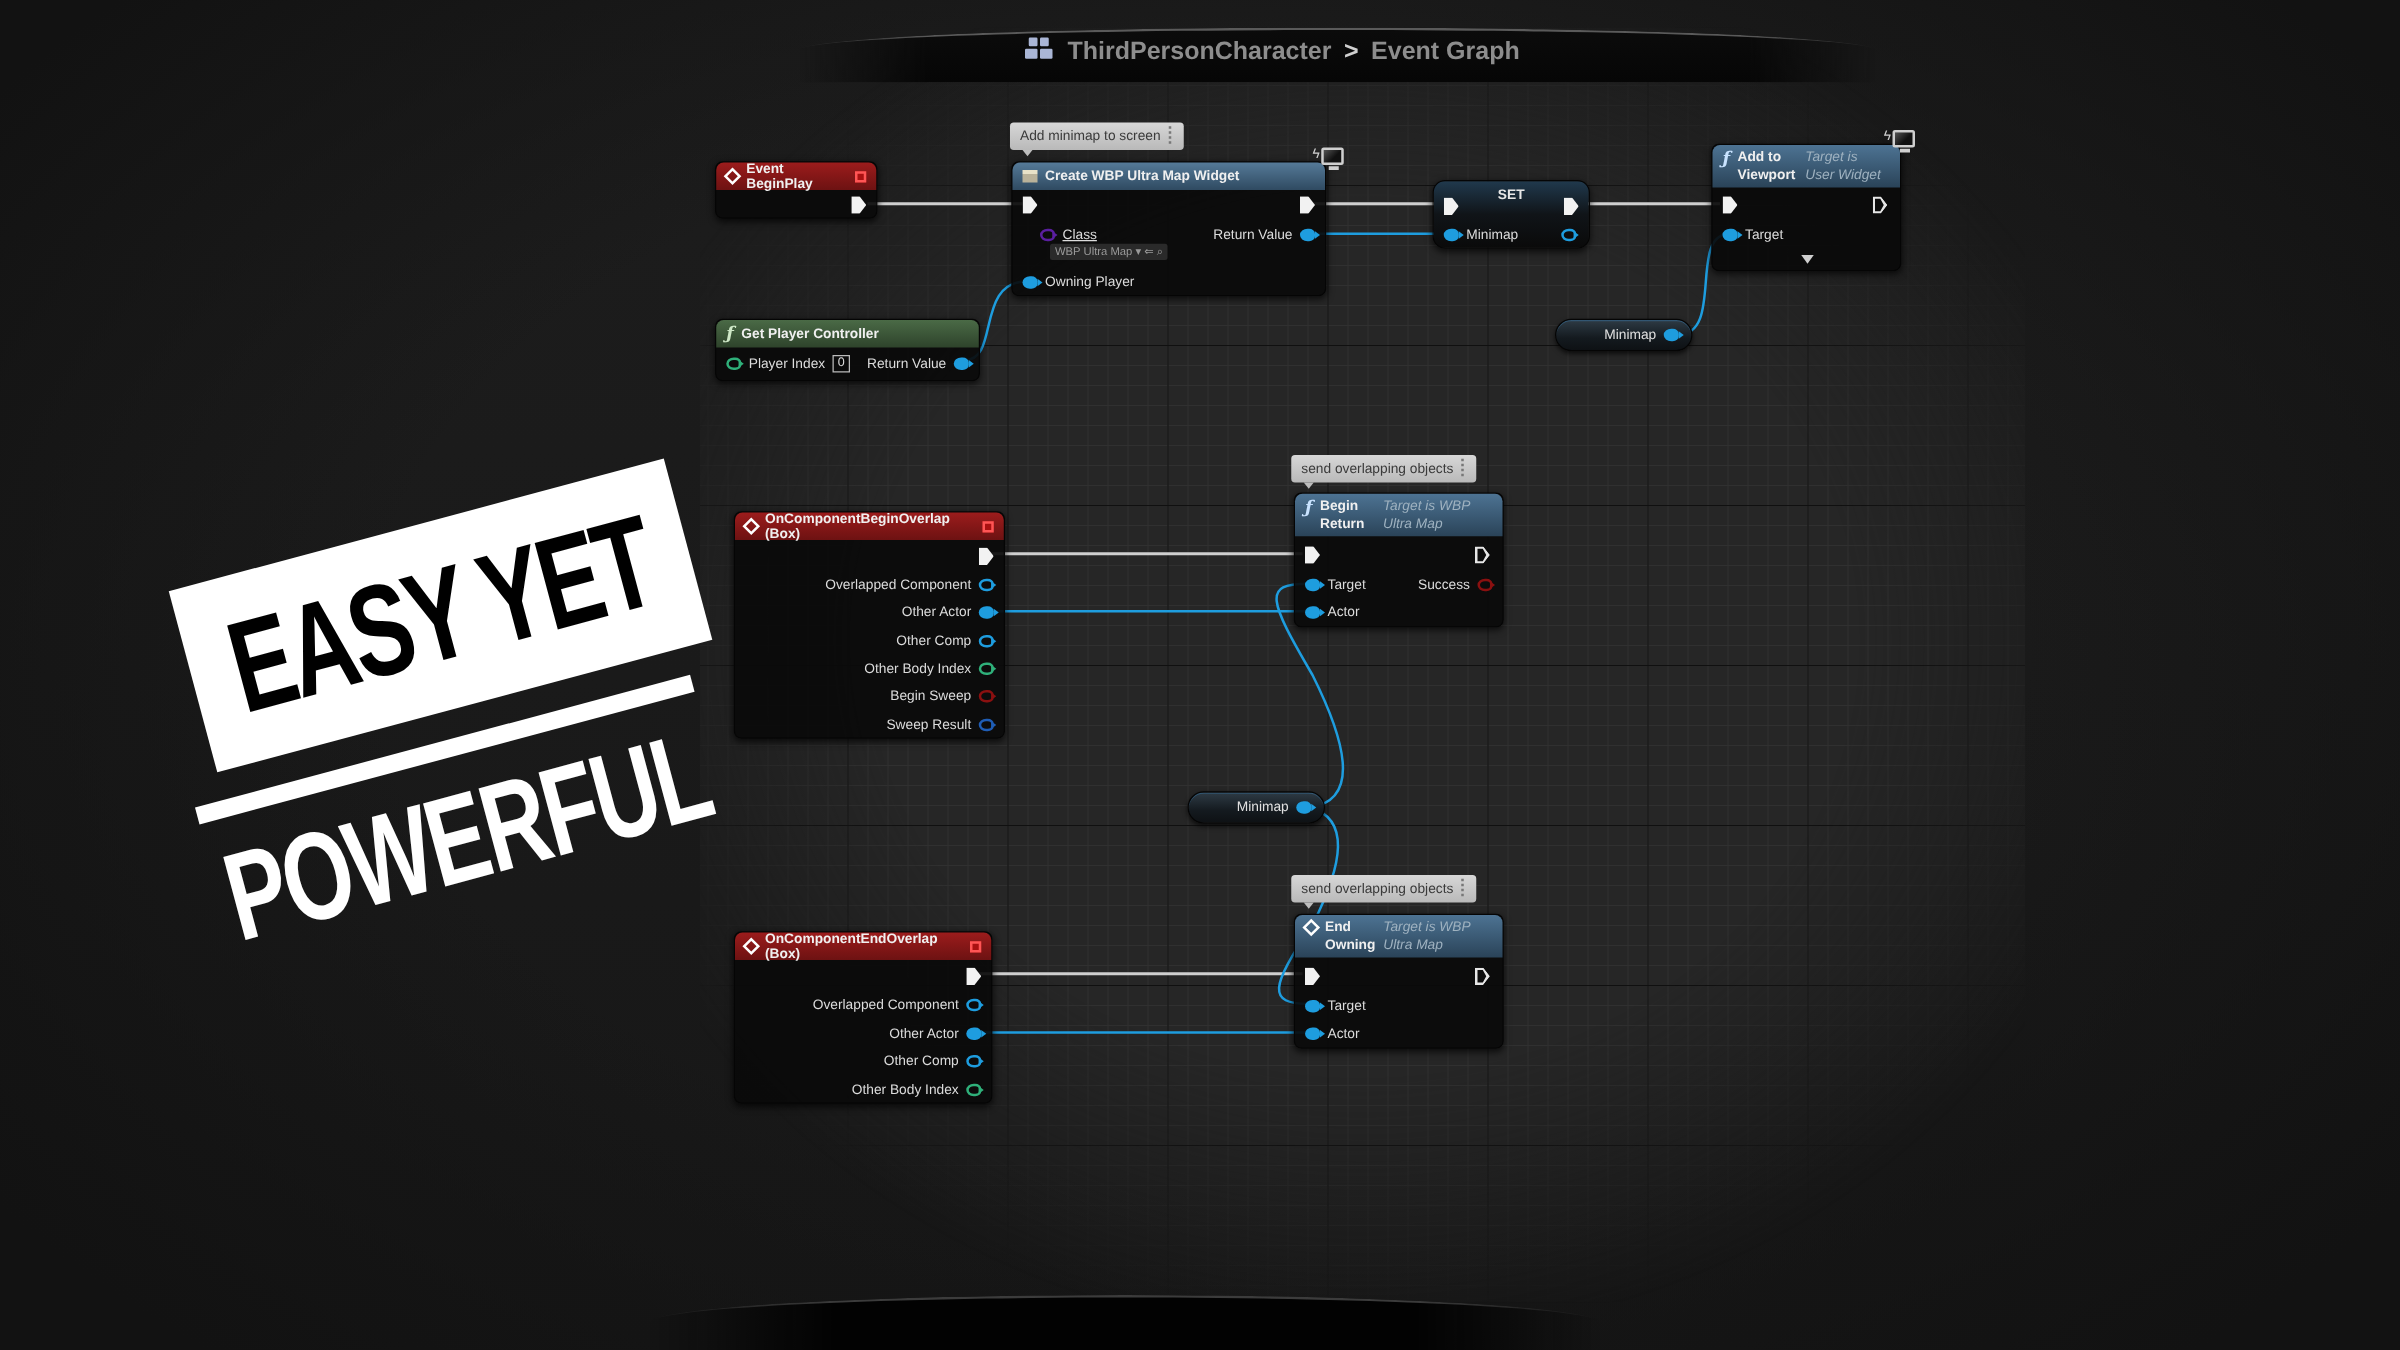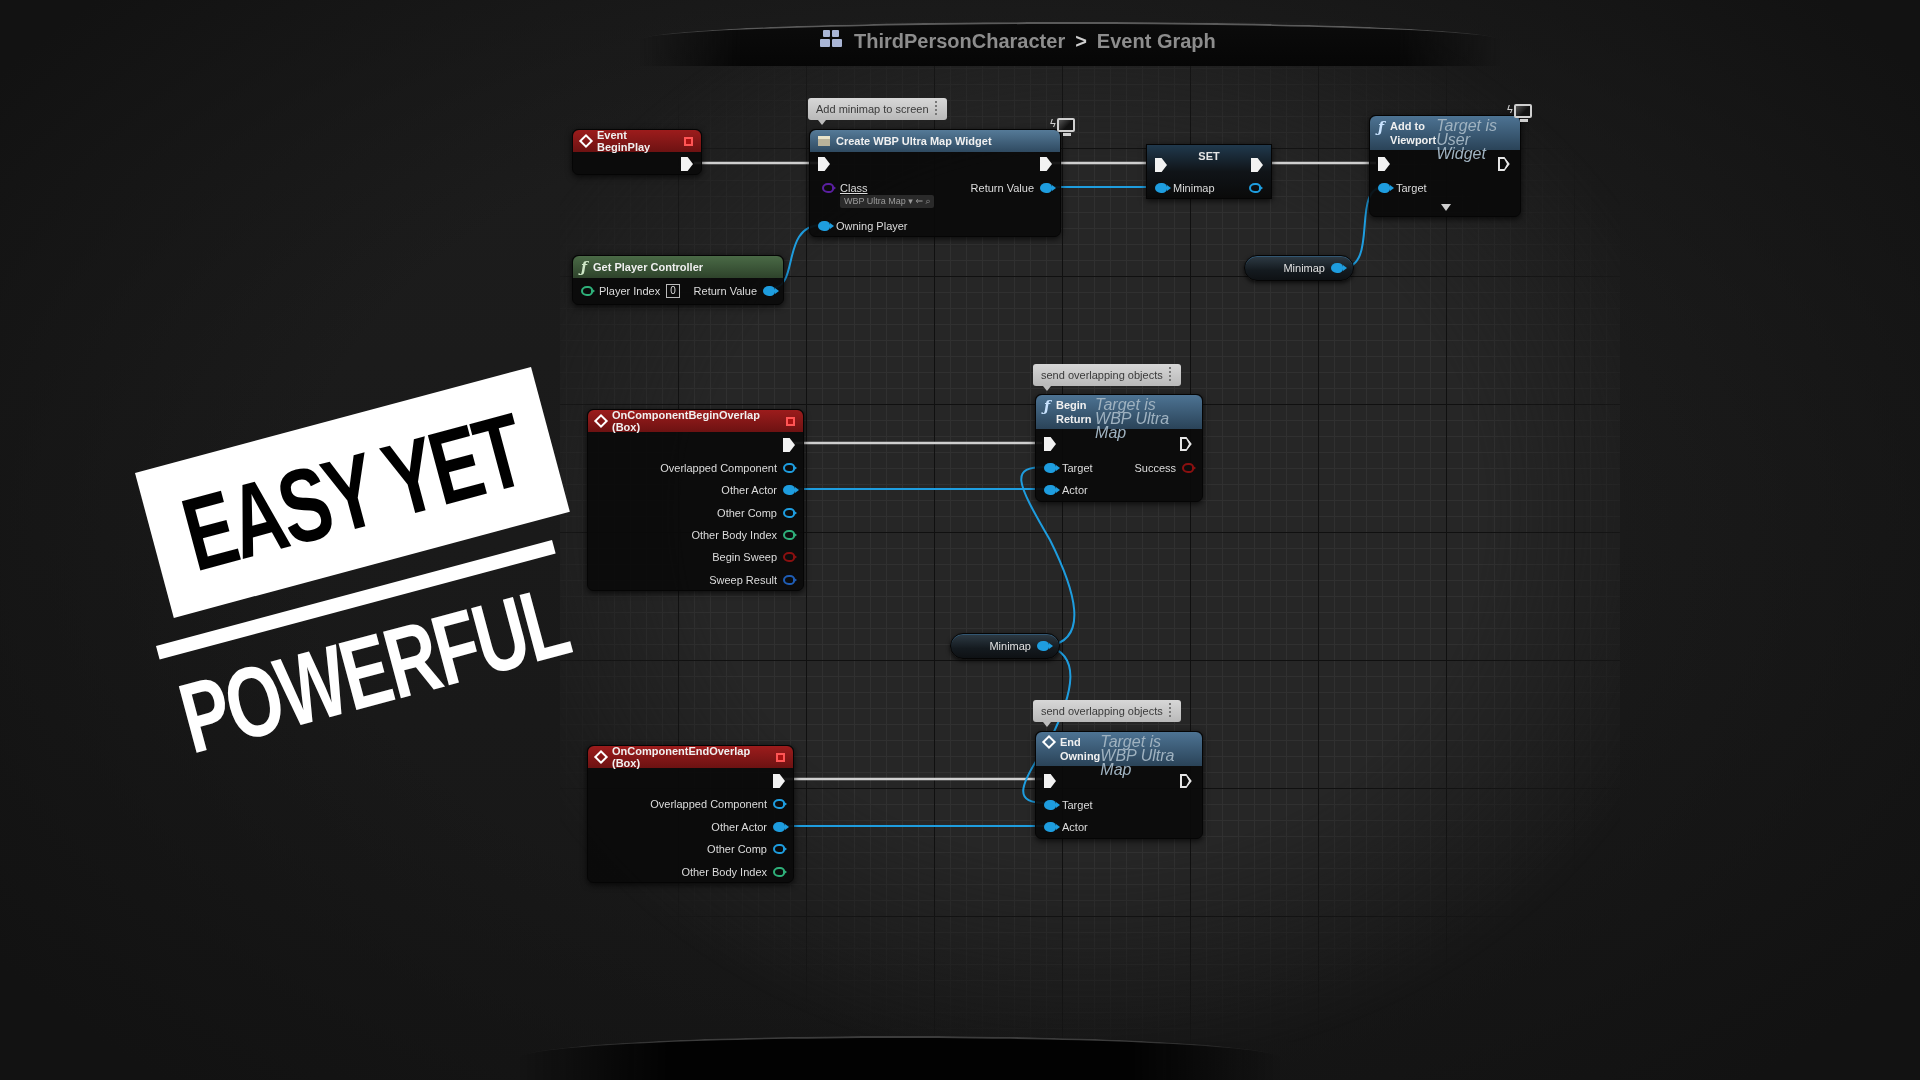--- a/index.html
+++ b/index.html
@@ -60,21 +60,21 @@
     border-radius: 6px; box-shadow: 0 2px 6px rgba(0,0,0,0.7); border: 1px solid #050505;
   }
   .node-header {
     height: 22px; display: flex; align-items: center; gap: 6px; padding: 0 8px;
     border-radius: 6px 6px 0 0; font-size: 11px; font-weight: bold; color: #f0f0f0;
   }
   .hdr-event { background: linear-gradient(180deg, #9c1c1c 0%, #6d1212 100%); align-items: center; }
   .hdr-func-green { background: linear-gradient(180deg, #4a6a46 0%, #2e432b 100%); }
   .hdr-func-blue { background: linear-gradient(180deg, #4d7393 0%, #2a4358 100%); height: 34px; align-items: flex-start; padding-top: 3px; }
   .hdr-widget { background: linear-gradient(180deg, #557a98 0%, #2f4a61 100%); }
-  .hdr-sub { display: block; font-style: italic; font-weight: normal; color: #9fb2c0; font-size: 16px; }
+  .hdr-sub { display: block; font-style: italic; font-weight: normal; color: #9fb2c0; font-size: 11px; }
   .hdr-title-stack { display: flex; line-height: 14px; }
   .diamond-icon { width: 10px; height: 10px; border: 2px solid #fff; transform: rotate(45deg); display: inline-block; flex: none; }
   .func-icon { font-style: italic; font-family: "DejaVu Serif", serif; color: #c9e3ff; font-size: 14px; font-weight: bold; flex: none; }
   .func-icon.green { color: #cfe8c7; }
   .widget-icon { width: 12px; height: 10px; background: linear-gradient(#e8e2c8 30%, #b9b29a 30%); flex: none; }
   .delegate-box { margin-left: auto; width: 9px; height: 9px; border: 2px solid #f55; background: #a11; flex: none; }
 
   .row { position: absolute; display: flex; align-items: center; gap: 6px; font-size: 11px; color: #dcdcdc; height: 16px; white-space: nowrap; }
   .row.right { justify-content: flex-end; }
   .exec { width: 12px; height: 14px; background: #f2f2f2; clip-path: polygon(0 0, 55% 0, 100% 50%, 55% 100%, 0 100%); flex: none; }
@@ -95,21 +95,21 @@
   .comment::after { content: ""; position: absolute; left: 10px; bottom: -5px; border-top: 5px solid #bdbdbd; border-left: 4px solid transparent; border-right: 4px solid transparent; }
   .comment .pin-mini { position: absolute; right: 4px; top: 3px; width: 8px; height: 14px; border-left: 2px dotted #777; }
 
   .var-node {
     position: absolute; height: 26px; border-radius: 13px;
     background: linear-gradient(180deg, #2e3b45 0%, #141a1f 60%, #0e1114 100%);
     border: 1px solid #050505; box-shadow: 0 2px 4px rgba(0,0,0,0.7), inset 0 1px 0 rgba(60,140,200,0.35);
     display: flex; align-items: center; justify-content: flex-end; gap: 6px; padding-right: 10px; font-size: 11px; color: #e0e0e0;
   }
   .set-node {
-    position: absolute; border-radius: 0; background: linear-gradient(180deg, #20394d 0%, #101418 50%, #0a0a0a 100%);
+    position: absolute; border-radius: 10px; background: linear-gradient(180deg, #20394d 0%, #101418 50%, #0a0a0a 100%);
     border: 1px solid #050505; box-shadow: 0 2px 6px rgba(0,0,0,0.7);
   }
   .set-title { position: absolute; left: 0; right: 0; top: 5px; text-align: center; font-size: 11px; font-weight: bold; color: #e6e6e6; }
   .monitor-icon { position: absolute; width: 18px; height: 14px; border: 2px solid #cfcfcf; border-radius: 2px; background: linear-gradient(135deg, #555 0%, #111 60%); }
   .monitor-icon::after { content: ""; position: absolute; left: 4px; bottom: -6px; width: 8px; height: 3px; background: #cfcfcf; }
   .monitor-icon::before { content: "ϟ"; position: absolute; left: -9px; top: -3px; color: #cfcfcf; font-size: 11px; }
   .chev-down { width: 0; height: 0; border-left: 5px solid transparent; border-right: 5px solid transparent; border-top: 7px solid #cfcfcf; position: absolute; }
   .easy-box {
     position: absolute; left: 135px; top: 473px; width: 410px; height: 150px;
     background: #fff; transform: rotate(-15deg); transform-origin: 0 0;
@@ -175,21 +175,21 @@
   <div class="node-header hdr-widget">
     <span class="widget-icon"></span>
     <span>Create WBP Ultra Map Widget</span>
   </div>
   <div class="row" style="left:8px; top:26px;">
       <span class="exec"></span>
     </div>
   <div class="row" style="right:8px; top:26px;">
       <span class="exec"></span>
     </div>
-  <div class="row" style="left:12px; top:50px;text-decoration:underline;">
+  <div class="row" style="left:22px; top:50px;text-decoration:underline;">
     <span class="pin hollow" style="--pc:#5a1fa0;"></span>
     <span>Class</span>
   </div>
   <div class="class-dd" style="left:30px; top:65px;"><span>WBP Ultra Map</span> ▾ ⇐ ⌕</div>
   <div class="row right" style="right:8px; top:50px;">
     <span>Return Value</span>
     <span class="pin filled"></span>
   </div>
   <div class="row" style="left:8px; top:88px;">
     <span class="pin filled"></span>

